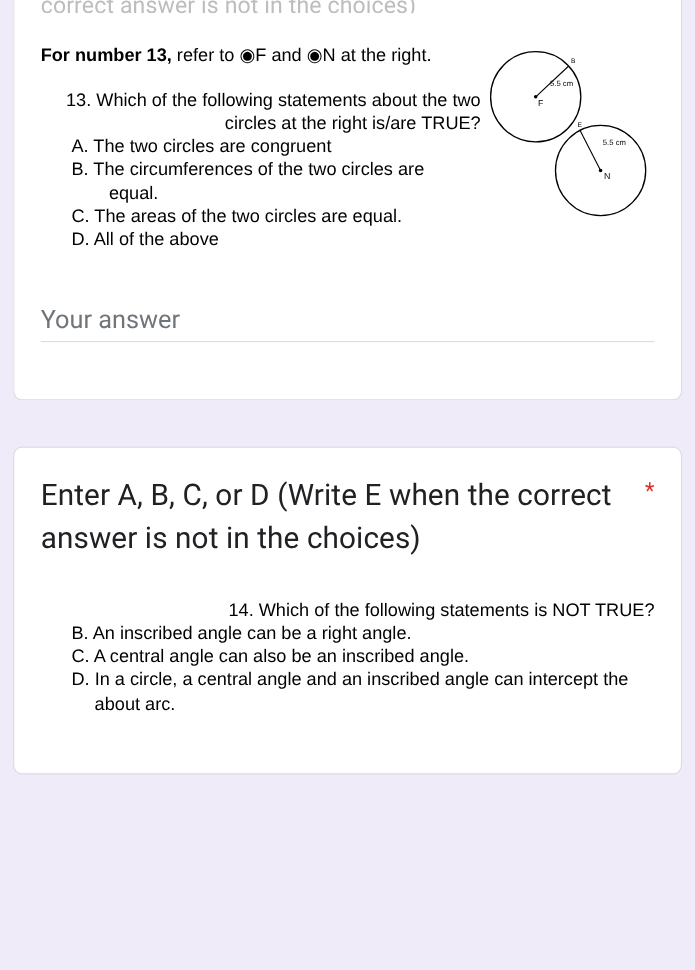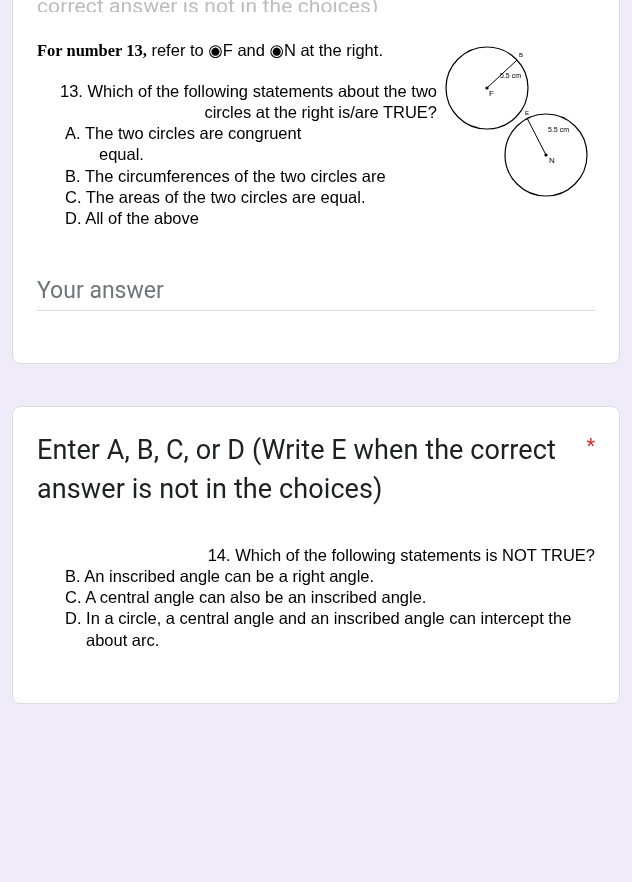--- a/index.html
+++ b/index.html
@@ -63,21 +63,21 @@
       line-height: 1.28;
       color: #000;
     }
     .content-flex {
       display: flex;
       gap: 8px;
       align-items: flex-start;
     }
     .text-col { flex: 1; }
     .intro-line { margin-bottom: 20px; }
-    .intro-line b { font-weight: 700; font-family: Liberation Serif, serif; }
+    .intro-line b { font-weight: 700; }
     .q-body { padding-left: 18px; }
     .q-stem { text-indent: -28px; padding-left: 28px; margin-bottom: 0; text-align: right; }
     .opt { padding-left: 10px; }
     .opt.indent-more { padding-left: 44px; }
     .diagram {
       flex-shrink: 0;
       width: 150px;
       height: 160px;
       position: relative;
     }
@@ -107,22 +107,22 @@
     <div class="content-flex">
       <div class="text-col">
         <div class="intro-line">
           <b>For number 13,</b><span> refer to </span><span class="odot">◉F</span><span> and </span><span class="odot">◉N</span><span> at the right.</span>
         </div>
         <div class="q-body">
           <div class="q-stem">
             <span>13. </span><span>Which of the following statements about the two circles at the right is/are TRUE?</span>
           </div>
           <div class="opt">A. The two circles are congruent</div>
+          <div class="opt">B. The circumferences of the two circles are</div>
           <div class="opt indent-more">equal.</div>
-          <div class="opt">B. The circumferences of the two circles are</div>
           <div class="opt">C. The areas of the two circles are equal.</div>
           <div class="opt">D. All of the above</div>
         </div>
       </div>
       <div class="diagram">
         <svg width="150" height="160" viewBox="0 0 150 160">
 
           <circle cx="42" cy="48" r="41" fill="none" stroke="#000" stroke-width="1.2"></circle>
           <circle cx="42" cy="48" r="1.6" fill="#000"></circle>
           <line x1="42" y1="48" x2="72" y2="20" stroke="#000" stroke-width="1"></line>

